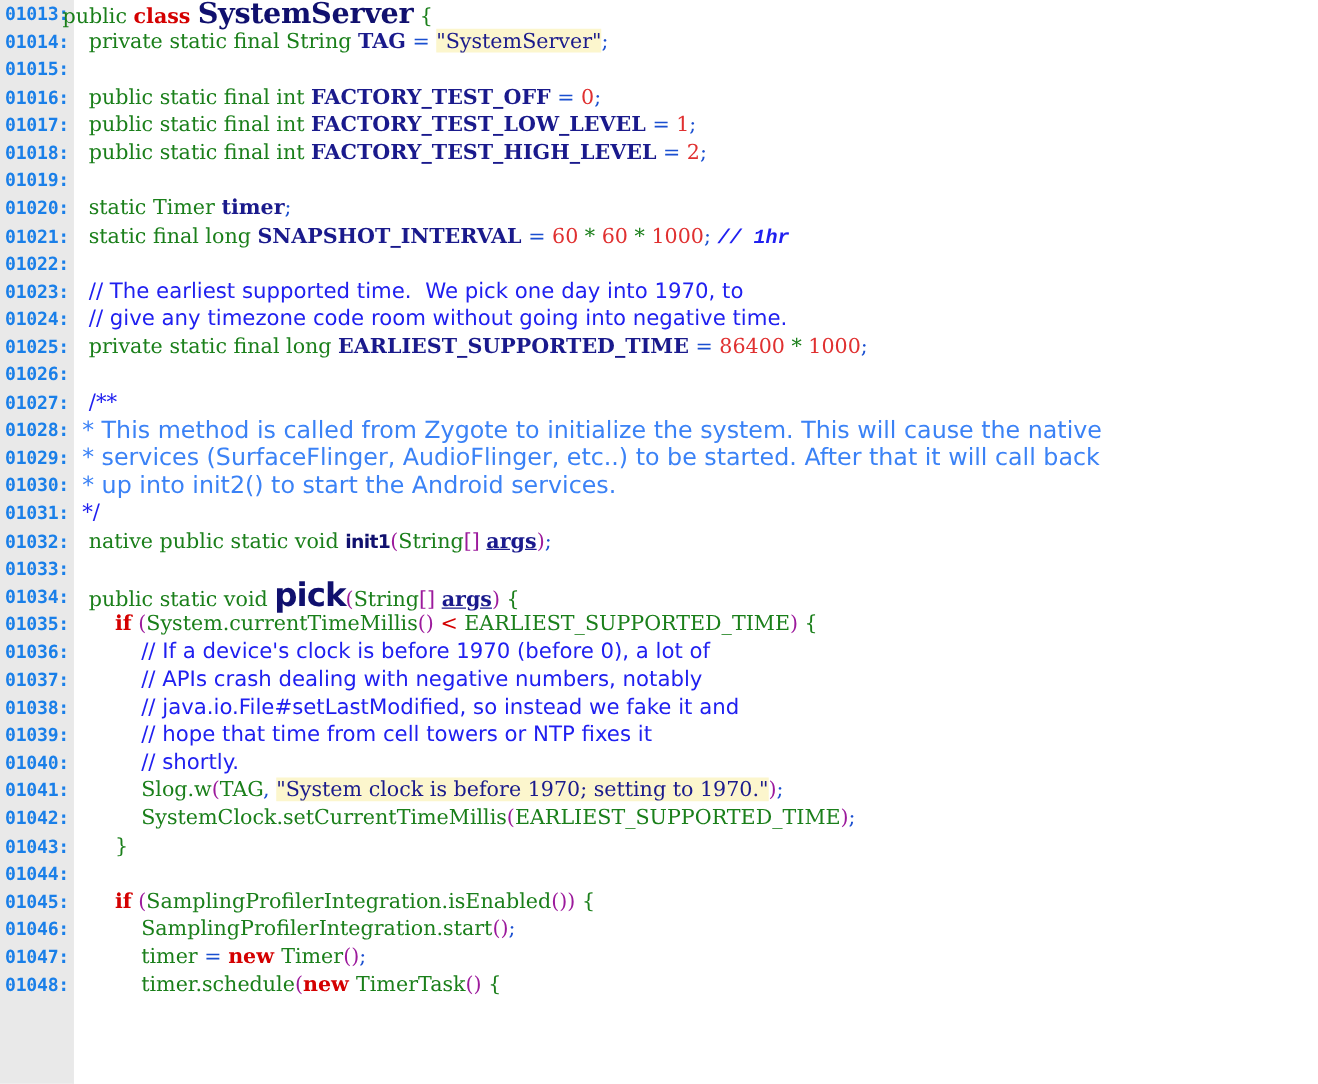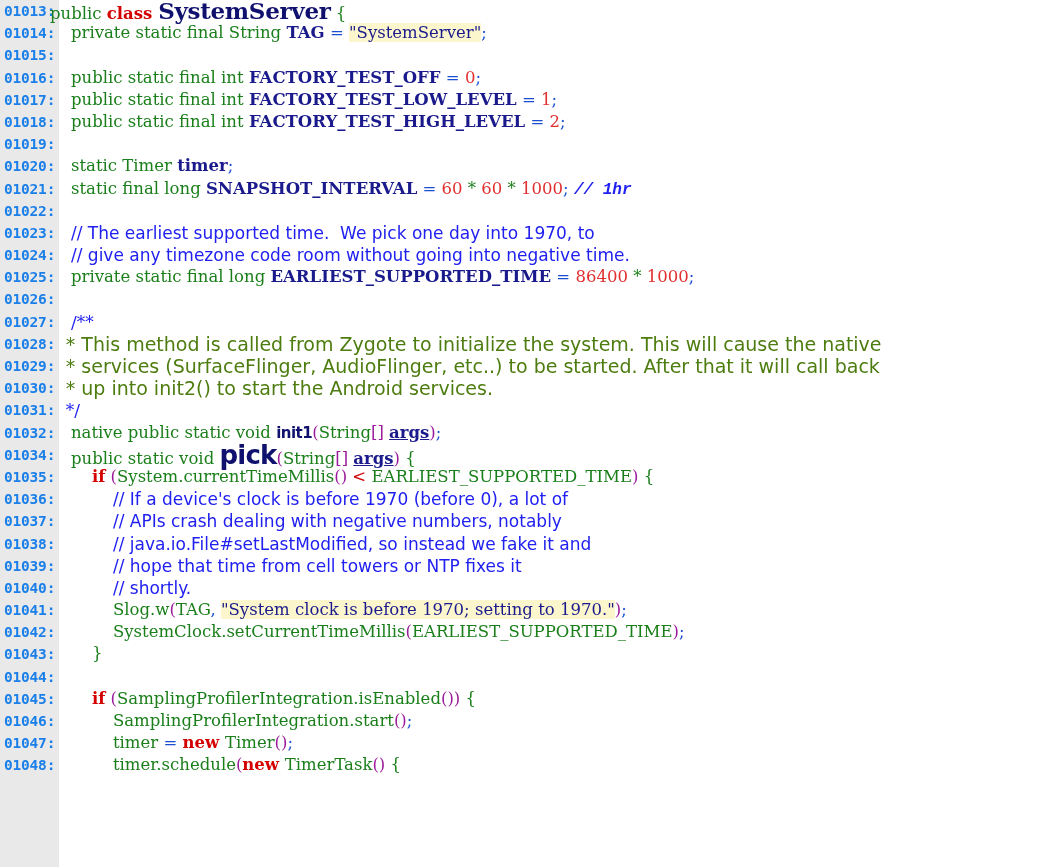--- a/index.html
+++ b/index.html
@@ -48,21 +48,21 @@
   .opg     {color:#1a7f1a;}                 
   .opr     {color:#d40000;}                 
   .par     {color:#9c1a9c;}                 
   .str     {color:#1a1a8c;background:#fcf6cd;}
   .cmt     {color:#2020f0;
             font-family:"DejaVu Sans","Liberation Sans",sans-serif;
             font-size:17px;margin-top:37px;}
   .cmtb    {color:#2020f0;font-weight:bold;font-style:italic;
             font-family:Liberation Mono, monospace;
             font-size:16px;}
-  .doc     {color:#4d7c0f;
+  .doc     {color:#3b82f6;
             font-family:"DejaVu Sans","Liberation Sans",sans-serif;
             font-size:19px;}
   .docm    {color:#2020f0;
             font-family:"DejaVu Serif","Liberation Serif",serif;
             font-size:17px;}
   .und     {color:#1a1a8c;font-weight:bold;text-decoration:underline;}
   .plain   {color:#1a1a1a;}
 </style>
 </head>
 <body>
@@ -83,20 +83,21 @@
       <div class="line"><span class="ln">01023:</span><span class="code"><span class="plain">    </span><span class="cmt">// The earliest supported time.  We pick one day into 1970, to</span></span></div>
       <div class="line"><span class="ln">01024:</span><span class="code"><span class="plain">    </span><span class="cmt">// give any timezone code room without going into negative time.</span></span></div>
       <div class="line"><span class="ln">01025:</span><span class="code"><span class="kw">    private static final long </span><span class="decl">EARLIEST_SUPPORTED_TIME</span><span class="op"> = </span><span class="num">86400</span><span class="opg"> * </span><span class="num">1000</span><span class="op">;</span></span></div>
       <div class="line"><span class="ln">01026:</span><span class="code"></span></div>
       <div class="line"><span class="ln">01027:</span><span class="code"><span class="plain">    </span><span class="docm">/**</span></span></div>
       <div class="line"><span class="ln">01028:</span><span class="code"><span class="plain">   </span><span class="doc">* This method is called from Zygote to initialize the system. This will cause the native</span></span></div>
       <div class="line"><span class="ln">01029:</span><span class="code"><span class="plain">   </span><span class="doc">* services (SurfaceFlinger, AudioFlinger, etc..) to be started. After that it will call back</span></span></div>
       <div class="line"><span class="ln">01030:</span><span class="code"><span class="plain">   </span><span class="doc">* up into init2() to start the Android services.</span></span></div>
       <div class="line"><span class="ln">01031:</span><span class="code"><span class="plain">   </span><span class="docm">*/</span></span></div>
       <div class="line"><span class="ln">01032:</span><span class="code"><span class="kw">    native public static void </span><span class="declbig">init1</span><span class="par">(</span><span class="typ">String</span><span class="par">[] </span><span class="und">args</span><span class="par">)</span><span class="op">;</span></span></div>
+      <div class="line"><span class="ln">01033:</span><span class="code"></span></div>
       <div class="line"><span class="ln">01034:</span><span class="code"><span class="kw">    public static void </span><span class="mainbig">pick</span><span class="par">(</span><span class="typ">String</span><span class="par">[] </span><span class="und">args</span><span class="par">) </span><span class="opg">{</span></span></div>
       <div class="line"><span class="ln">01035:</span><span class="code"><span class="plain">        </span><span class="ctl">if</span><span class="par"> (</span><span class="typ">System.currentTimeMillis</span><span class="par">()</span><span class="opr"> &lt; </span><span class="typ">EARLIEST_SUPPORTED_TIME</span><span class="par">)</span><span class="opg"> {</span></span></div>
       <div class="line"><span class="ln">01036:</span><span class="code"><span class="plain">            </span><span class="cmt">// If a device's clock is before 1970 (before 0), a lot of</span></span></div>
       <div class="line"><span class="ln">01037:</span><span class="code"><span class="plain">            </span><span class="cmt">// APIs crash dealing with negative numbers, notably</span></span></div>
       <div class="line"><span class="ln">01038:</span><span class="code"><span class="plain">            </span><span class="cmt">// java.io.File#setLastModified, so instead we fake it and</span></span></div>
       <div class="line"><span class="ln">01039:</span><span class="code"><span class="plain">            </span><span class="cmt">// hope that time from cell towers or NTP fixes it</span></span></div>
       <div class="line"><span class="ln">01040:</span><span class="code"><span class="plain">            </span><span class="cmt">// shortly.</span></span></div>
       <div class="line"><span class="ln">01041:</span><span class="code"><span class="plain">            </span><span class="typ">Slog.w</span><span class="par">(</span><span class="typ">TAG</span><span class="op">, </span><span class="str">"System clock is before 1970; setting to 1970."</span><span class="par">)</span><span class="op">;</span></span></div>
       <div class="line"><span class="ln">01042:</span><span class="code"><span class="plain">            </span><span class="typ">SystemClock.setCurrentTimeMillis</span><span class="par">(</span><span class="typ">EARLIEST_SUPPORTED_TIME</span><span class="par">)</span><span class="op">;</span></span></div>
       <div class="line"><span class="ln">01043:</span><span class="code"><span class="plain">        </span><span class="opg">}</span></span></div>

